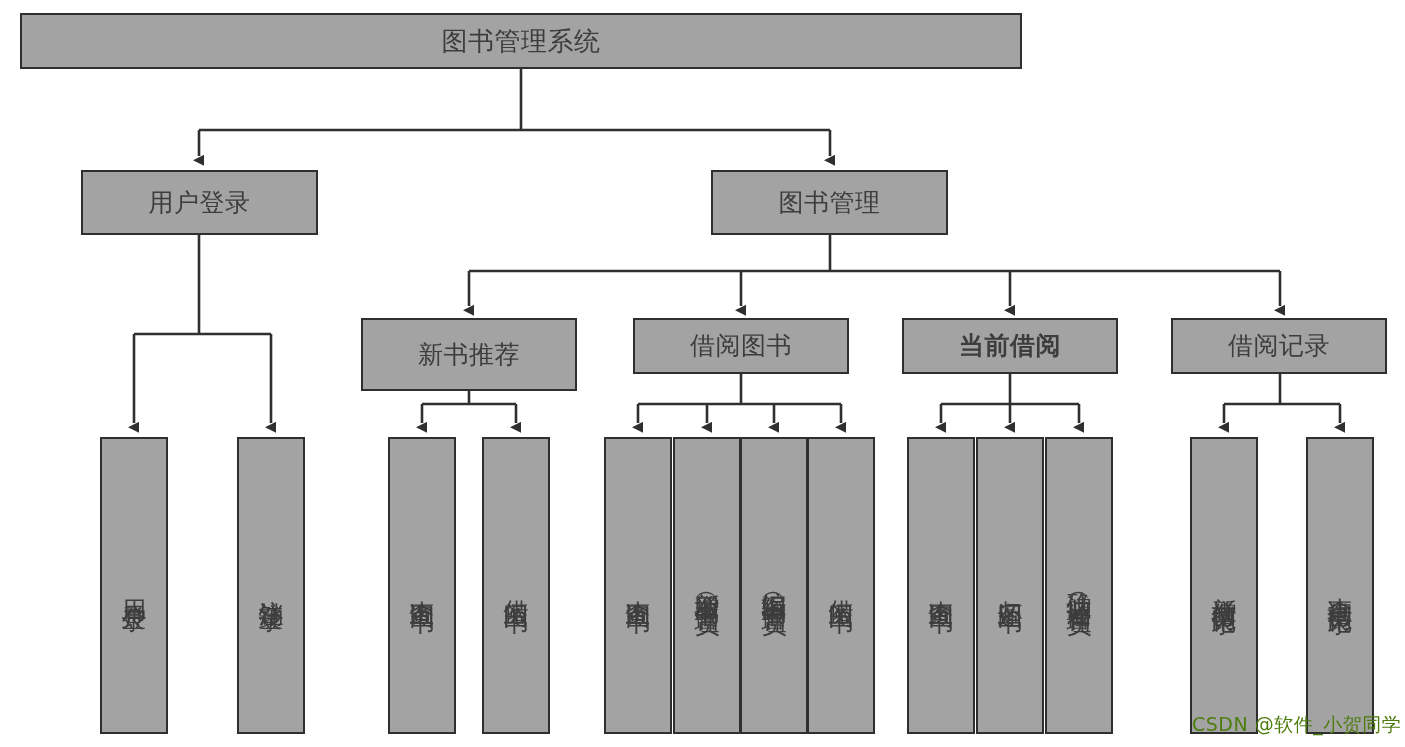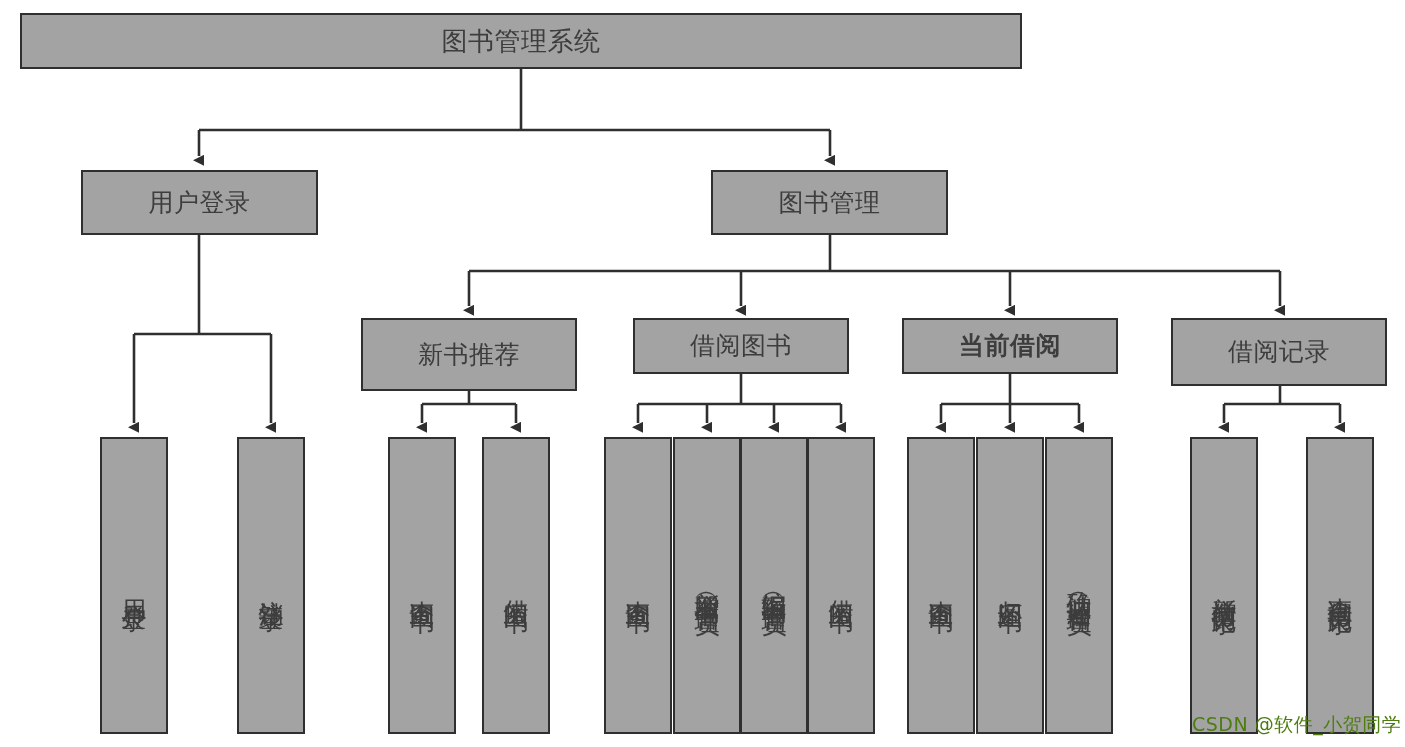--- a/index.html
+++ b/index.html
@@ -136,21 +136,21 @@
       </div>
       <div class="node-box" style="left: 361px; top: 318px; width: 216px; height: 73px;">
         <span class="node-label-h">新书推荐</span>
       </div>
       <div class="node-box" style="left: 633px; top: 318px; width: 216px; height: 56px;">
         <span class="node-label-h">借阅图书</span>
       </div>
       <div class="node-box" style="left: 902px; top: 318px; width: 216px; height: 56px; font-weight: bold;">
         <span class="node-label-h">当前借阅</span>
       </div>
-      <div class="node-box" style="left: 1171px; top: 318px; width: 216px; height: 68px;">
+      <div class="node-box" style="left: 1171px; top: 318px; width: 216px; height: 56px;">
         <span class="node-label-h">借阅记录</span>
       </div>
       <div class="node-box" style="left: 100px; top: 437px; width: 68px; height: 297px;">
         <span class="node-label-v">用户登录</span>
       </div>
       <div class="node-box" style="left: 237px; top: 437px; width: 68px; height: 297px;">
         <span class="node-label-v">注销登录</span>
       </div>
       <div class="node-box" style="left: 388px; top: 437px; width: 68px; height: 297px;">
         <span class="node-label-v">查询图书</span>

